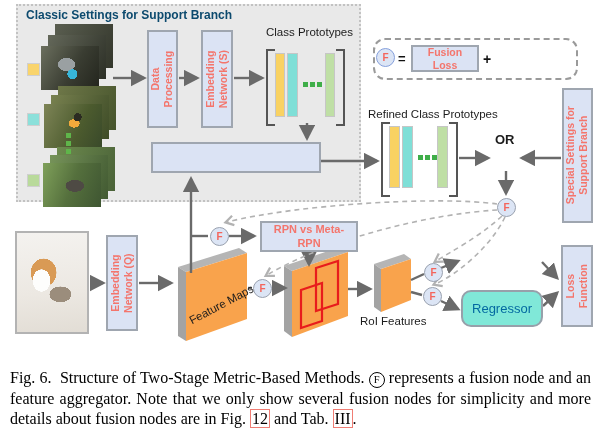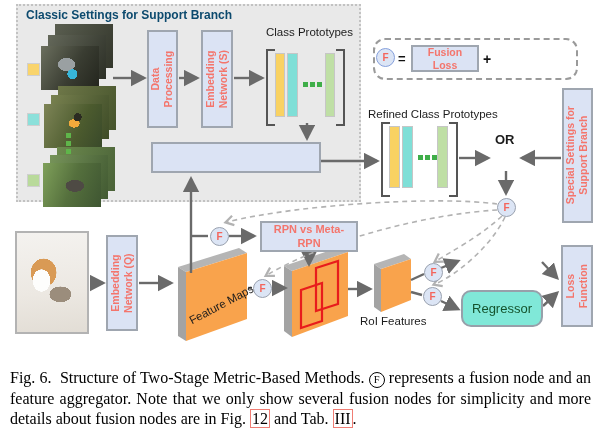--- a/index.html
+++ b/index.html
@@ -43,21 +43,21 @@
       background:
         radial-gradient(ellipse 18px 13px at 62% 62%, #9b8d7c 0 60%, transparent 61%),
         radial-gradient(ellipse 16px 20px at 35% 48%, #fdfdfc 0 55%, transparent 56%),
         radial-gradient(ellipse 22px 24px at 38% 40%, #d99a55 0 58%, transparent 59%),
         linear-gradient(175deg,#f4f2ef 0%,#ece8e2 60%,#e2ddd5 100%);}
   
   #fm-label{position:absolute;left:190px;top:315px;width:92px;font-size:11.5px;color:#1c1c1c;
       transform:rotate(-28deg);transform-origin:left center;z-index:2;white-space:nowrap;}
   
   #regressor{position:absolute;left:461px;top:290px;width:82px;height:37px;background:#80e8d8;
-      border:2px solid #97a0aa;border-radius:10px;box-sizing:border-box;color:#14532d;
+      border:2px solid #97a0aa;border-radius:10px;box-sizing:border-box;color:#0369a1;
       font-size:13px;display:flex;align-items:center;justify-content:center;z-index:2;}
   
   #caption{position:absolute;left:0;top:368px;width:600px;padding:0 9px 0 10px;box-sizing:border-box;
       font-family:"Liberation Serif",serif;font-size:16px;line-height:20.6px;color:#000;
       text-align:justify;z-index:2;}
   .circf{display:inline-block;width:14px;height:14px;border:1.3px solid #000;border-radius:50%;
       font-size:10.5px;line-height:13px;text-align:center;vertical-align:0px;}
   .refbox{border:1.5px solid #f07d74;padding:0 1px;}
 </style>
 </head>

